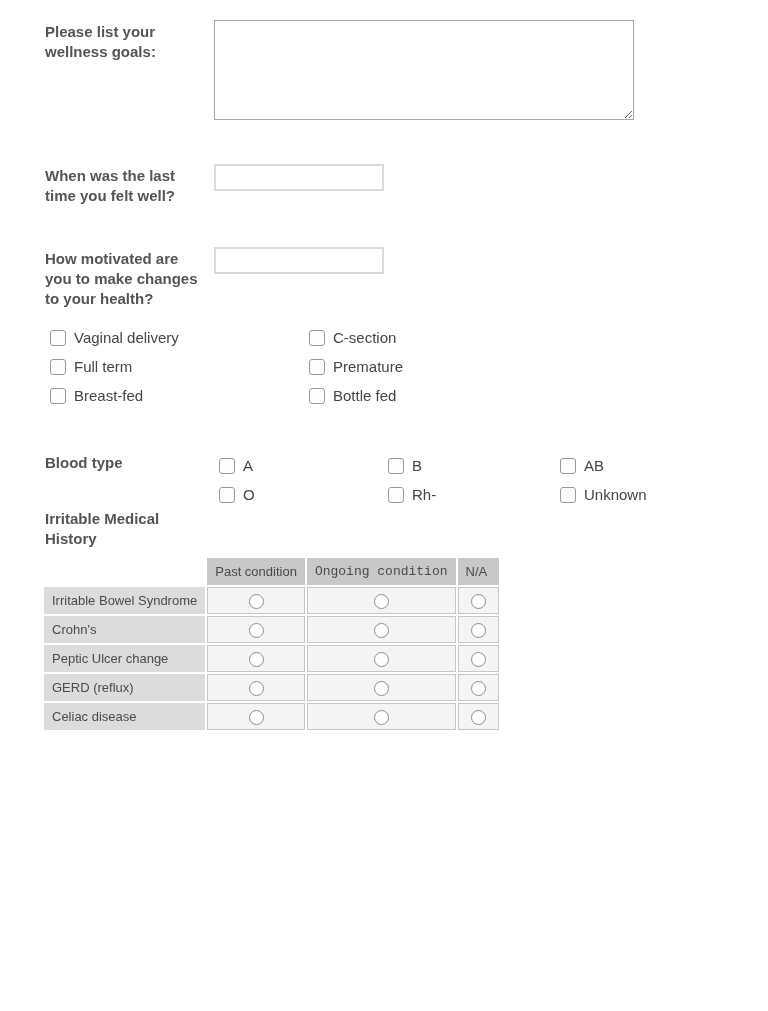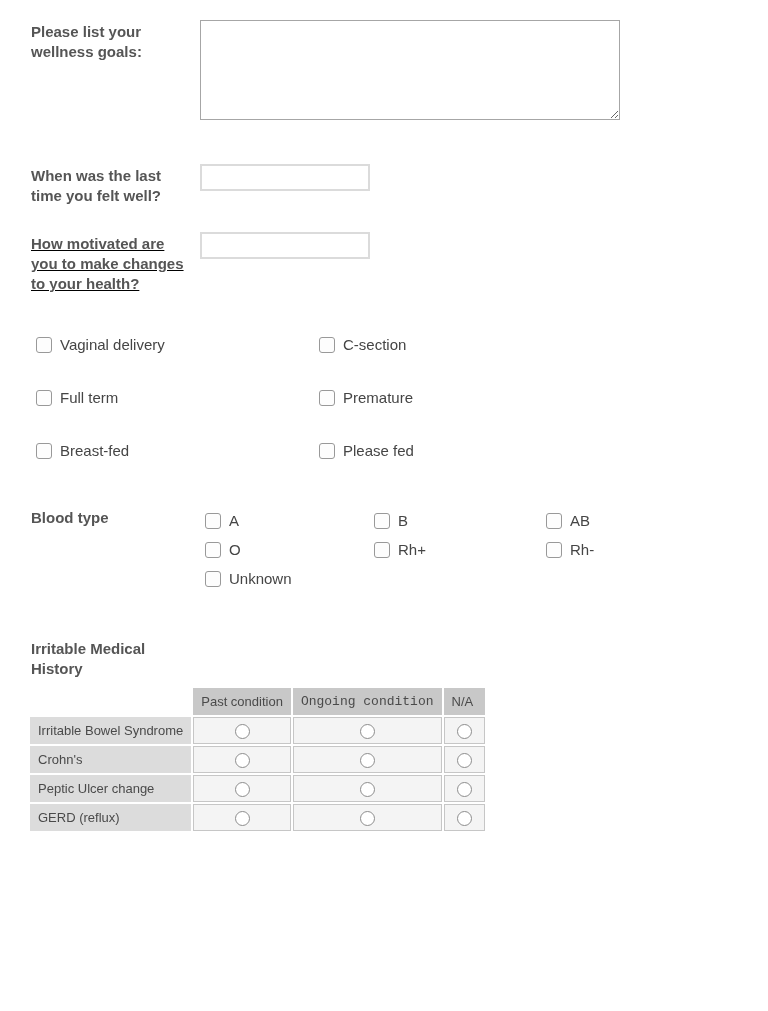--- a/index.html
+++ b/index.html
@@ -2,21 +2,21 @@
 <html><head>
 <meta charset="utf-8">
 <style>
   * { margin: 0; padding: 0; box-sizing: content-box; }
   html, body {
     width: 768px; height: 1011px;
     background: #ffffff;
     font-family: "Liberation Sans", sans-serif;
     overflow: hidden;
   }
-  .form { padding: 20px 0 0 31px; }
+  .form { padding: 20px 0 0 45px; }
 
   .form-row { display: flex; align-items: flex-start; }
 
   .flabel {
     flex: 0 0 159px;
     width: 159px;
     padding: 2px 10px 0 0;
     font-size: 15px;
     font-weight: bold;
     line-height: 20px;
@@ -37,28 +37,28 @@
     width: 170px; height: 27px;
     box-sizing: border-box;
     border: 2px solid #dbdbdb;
     background: #ffffff;
     font: 13px "Liberation Sans", sans-serif;
     color: #333;
     outline: none;
   }
 
   .mb-a { margin-bottom: 44px; }
-  .mb-b { margin-bottom: 26px; }
+  .mb-b { margin-bottom: 41px; }
   .mb-c { margin-bottom: 46px; }
-  .mb-d { margin-bottom: 36px; text-decoration: underline; }
+  .mb-d { margin-bottom: 14px; }
   .mb-e { margin-bottom: 41px; }
-  .mb-f { margin-bottom: 46px; }
+  .mb-f { }
 
   .cbgrid { display: grid; padding-left: 5px; }
-  .cbgrid.birth { grid-template-columns: 259px 1fr; gap: 24px; }
+  .cbgrid.birth { grid-template-columns: 259px 1fr; }
   .cbgrid.blood { grid-template-columns: 169px 172px 1fr; }
   .cbitem {
     display: flex; align-items: center;
     height: 29px;
     font-size: 15px; color: #454545;
     cursor: default; white-space: nowrap;
   }
   .cbitem input[type="checkbox"] {
     -webkit-appearance: none; appearance: none;
     width: 14px; height: 14px; flex: 0 0 14px;
@@ -152,21 +152,21 @@
       <label class="cbitem">
         <input type="checkbox" style="">
         <span>Premature</span>
       </label>
       <label class="cbitem">
         <input type="checkbox" style="">
         <span>Breast-fed</span>
       </label>
       <label class="cbitem">
         <input type="checkbox" style="">
-        <span>Please fed</span>
+        <span>Bottle fed</span>
       </label>
     </div>
   </div>
 
   <div class="form-row mb-f">
     <div class="flabel">Blood type</div>
     <div class="cbgrid blood">
       <label class="cbitem">
         <input type="checkbox" style="">
         <span>A</span>
@@ -175,24 +175,20 @@
         <input type="checkbox" style="">
         <span>B</span>
       </label>
       <label class="cbitem">
         <input type="checkbox" style="">
         <span>AB</span>
       </label>
       <label class="cbitem">
         <input type="checkbox" style="">
         <span>O</span>
-      </label>
-      <label class="cbitem">
-        <input type="checkbox" style="">
-        <span>Rh+</span>
       </label>
       <label class="cbitem">
         <input type="checkbox" style="">
         <span>Rh-</span>
       </label>
       <label class="cbitem">
         <input type="checkbox" style="">
         <span>Unknown</span>
       </label>
     </div>
@@ -227,16 +223,22 @@
         <td class="radio-cell"><input type="radio" name="row-peptic" style=""></td>
         <td class="radio-cell"><input type="radio" name="row-peptic" style=""></td>
         <td class="radio-cell"><input type="radio" name="row-peptic" style=""></td>
       </tr>
       <tr>
         <th class="rowlabel">GERD (reflux)</th>
         <td class="radio-cell"><input type="radio" name="row-gerd" style=""></td>
         <td class="radio-cell"><input type="radio" name="row-gerd" style=""></td>
         <td class="radio-cell"><input type="radio" name="row-gerd" style=""></td>
       </tr>
+      <tr>
+        <th class="rowlabel">Celiac disease</th>
+        <td class="radio-cell"><input type="radio" name="row-celiac" style=""></td>
+        <td class="radio-cell"><input type="radio" name="row-celiac" style=""></td>
+        <td class="radio-cell"><input type="radio" name="row-celiac" style=""></td>
+      </tr>
     </tbody>
   </table>
 
 </div>
 
 </body></html>

